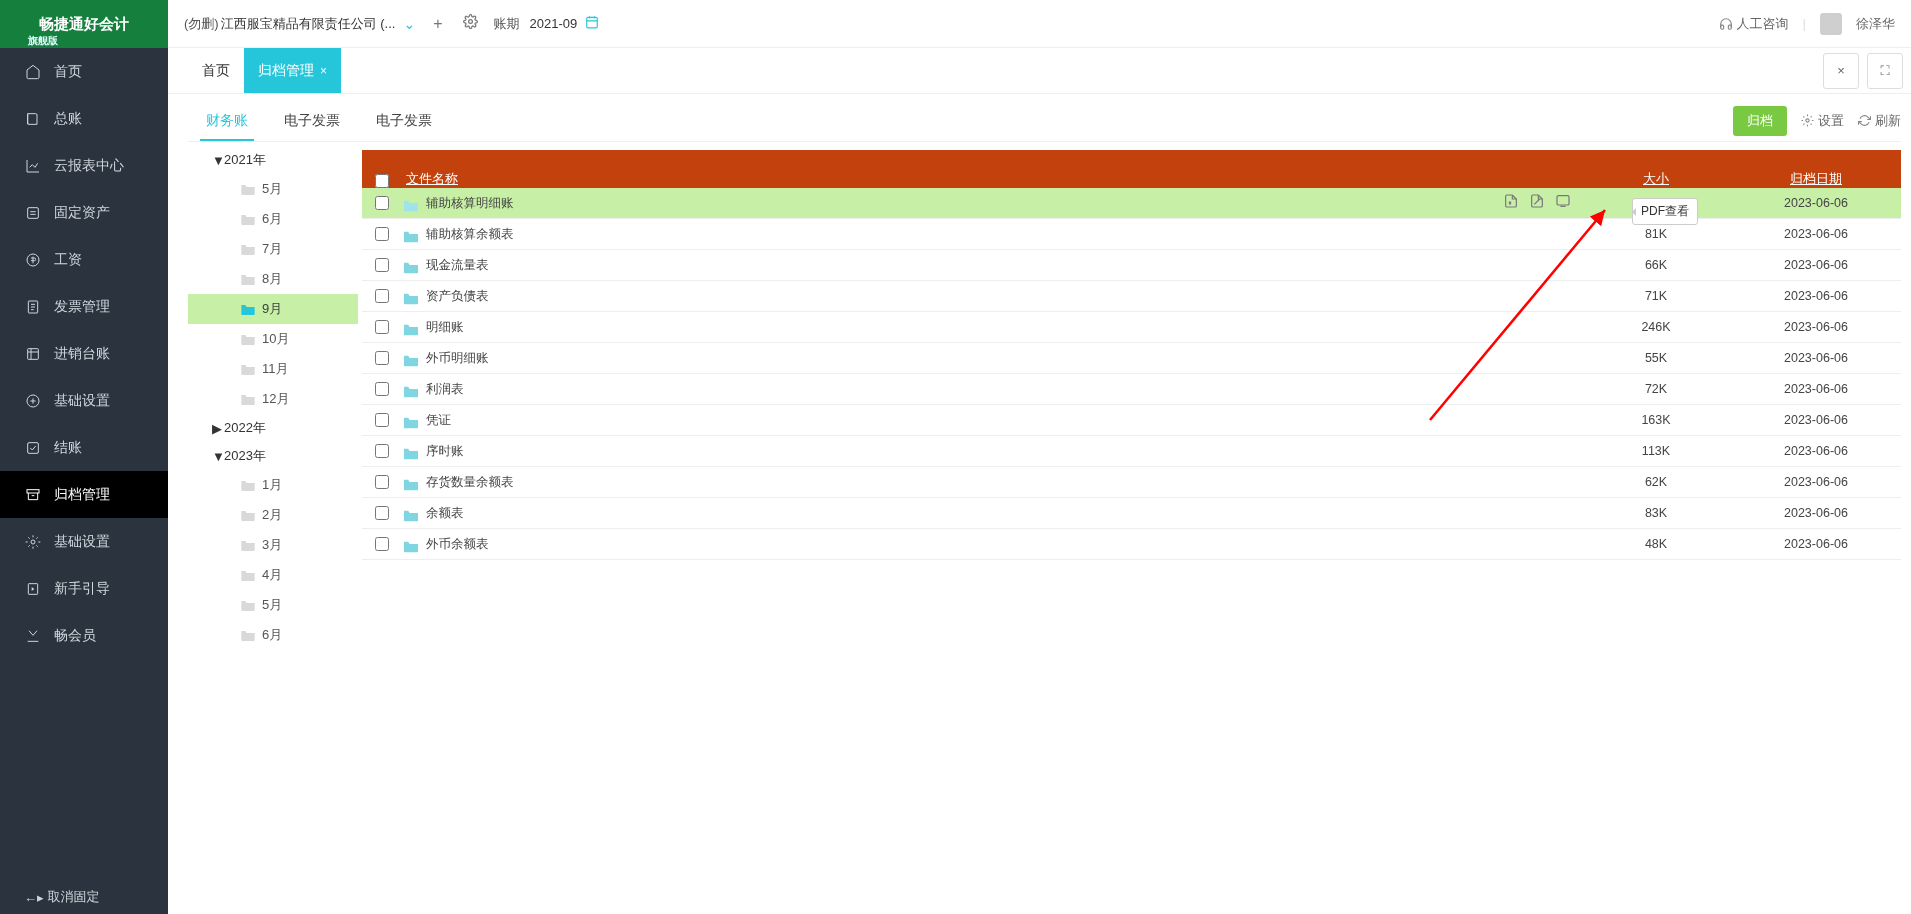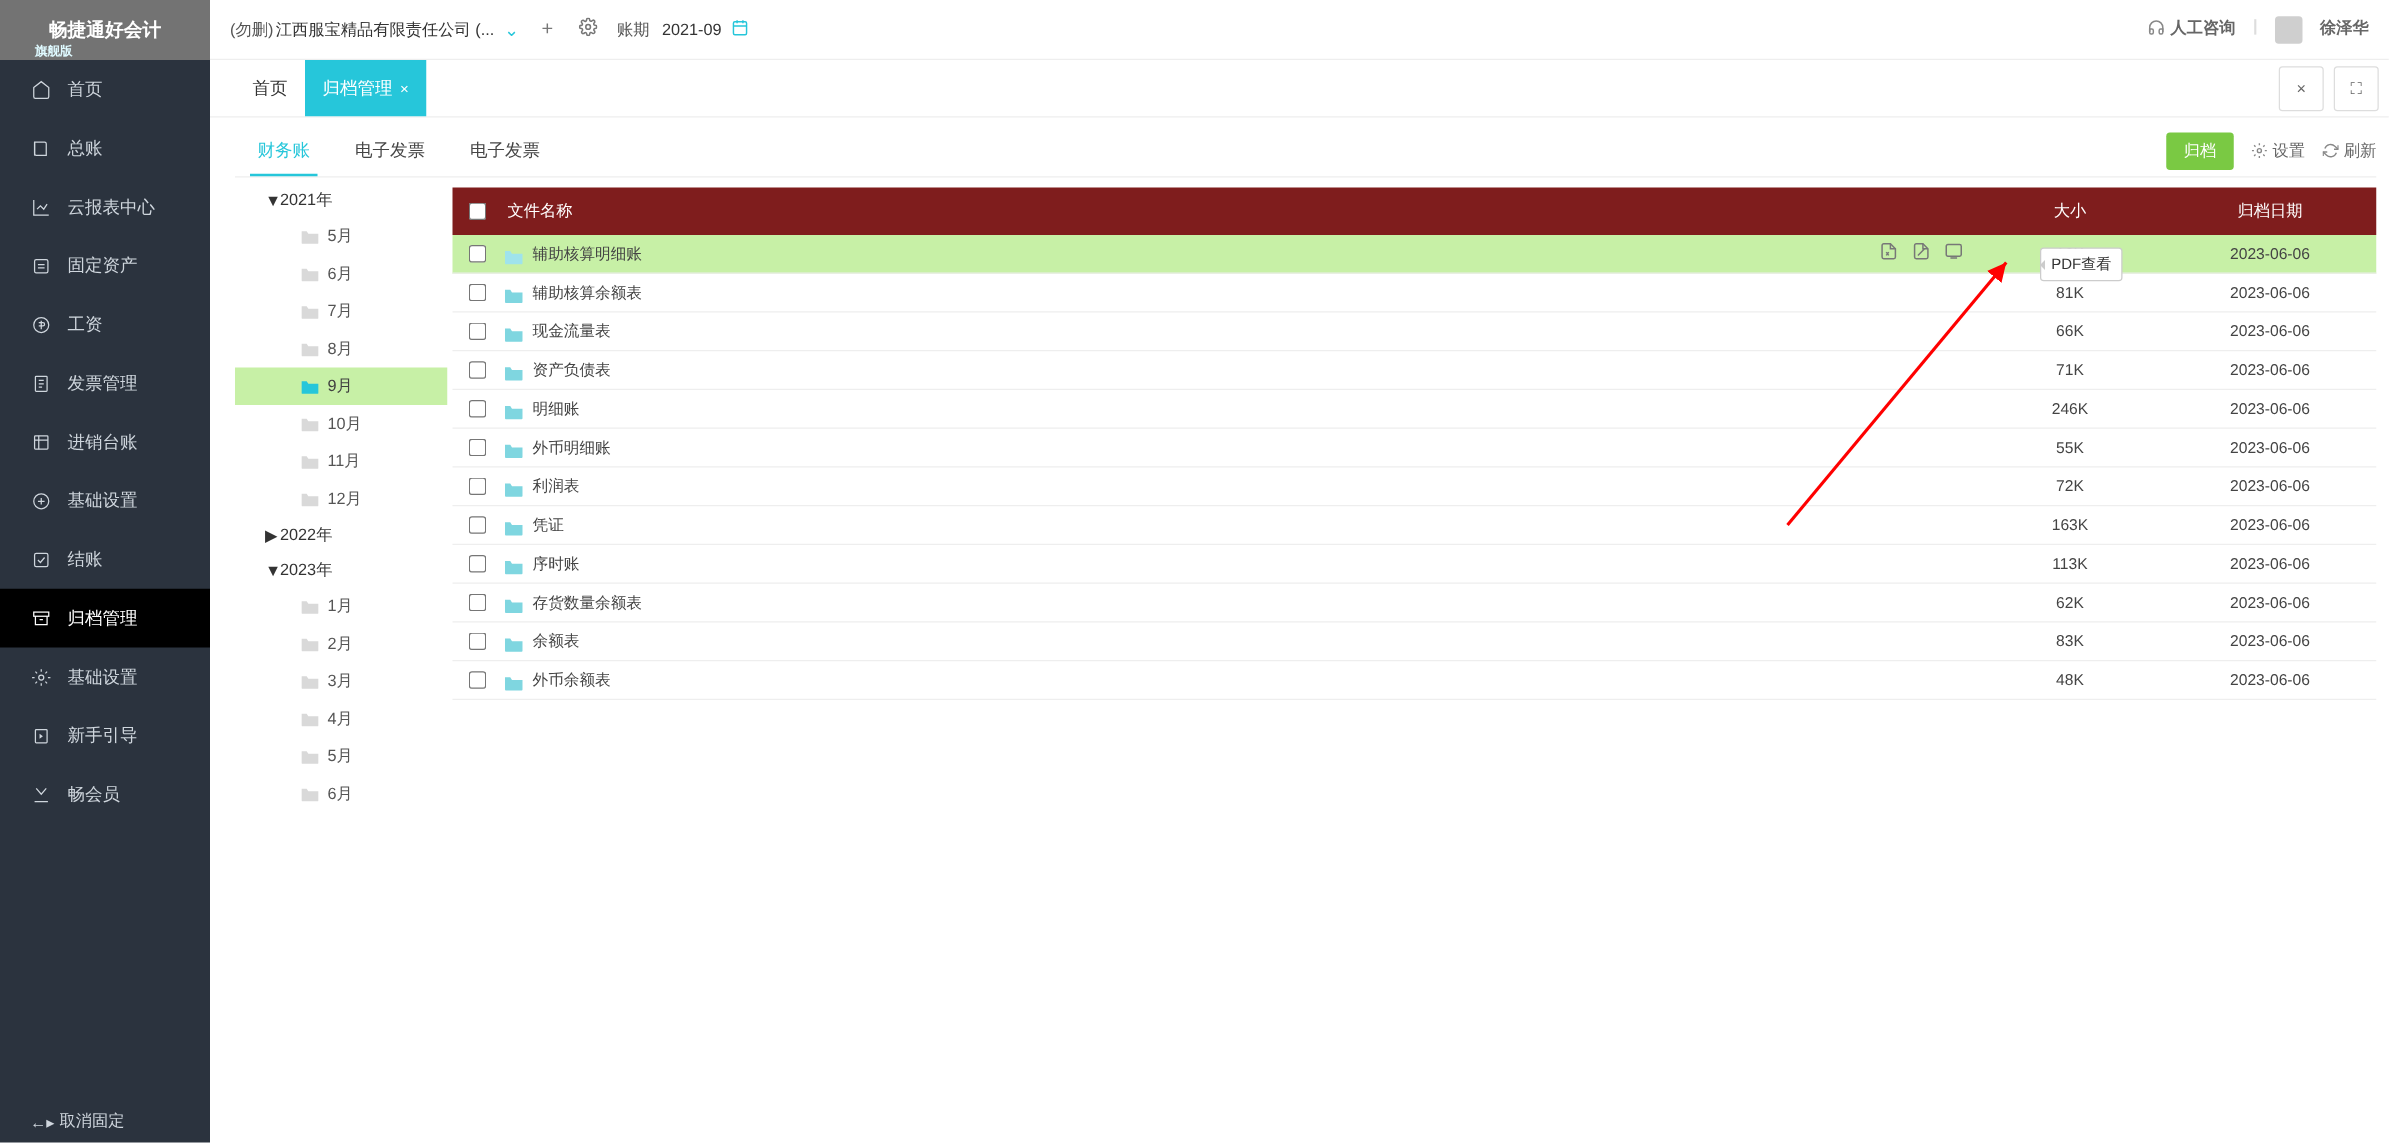--- a/index.html
+++ b/index.html
@@ -1,38 +1,38 @@
 <!DOCTYPE html>
 <html><head>
 <meta charset="utf-8">
 <style>
 * { margin:0; padding:0; box-sizing:border-box; font-family:"Microsoft YaHei","PingFang SC",sans-serif; }
 body { width:1911px; height:914px; background:#fff; color:#333; font-size:13px; overflow:hidden; }
 
 
 .sidebar { position:absolute; left:0; top:0; width:168px; height:914px; background:#2b333e; color:#fff; }
-.logo { height:48px; background:#737373; display:flex; align-items:center; justify-content:center; color:#fff; font-size:15px; font-weight:bold; }
+.logo { height:48px; background:#15803d; display:flex; align-items:center; justify-content:center; color:#fff; font-size:15px; font-weight:bold; }
 .logo .sub { font-size:10px; color:#dffaff; position:absolute; top:34px; left:28px; }
 .nav-item { height:47px; display:flex; align-items:center; padding-left:24px; color:#cfd6dd; cursor:pointer; font-size:14px; }
 .nav-item.active { background:#000; color:#fff; }
 .nav-item .ic { width:18px; height:18px; margin-right:12px; display:inline-flex; align-items:center; justify-content:center; }
 .nav-item .ic svg { width:16px; height:16px; stroke:#cfd6dd; fill:none; stroke-width:1.5; }
 .nav-item.active .ic svg { stroke:#fff; }
 .pin { position:absolute; bottom:8px; left:24px; color:#cfd6dd; font-size:13px; display:flex; align-items:center; }
 .pin .arrow { font-size:13px; margin-right:4px; }
 
 
 .topbar { position:absolute; left:168px; top:0; right:0; height:48px; display:flex; align-items:center; padding:12px 16px; color:#444; border-bottom:1px solid #eee; }
 .topbar .company { color:#333; font-size:13px; }
 .topbar .chev { color:#26c6da; margin:0 8px; font-size:14px; }
 .topbar .plus, .topbar .gear { color:#777; margin:0 10px; font-size:16px; cursor:pointer; }
 .topbar .period-lbl { margin-left:6px; color:#555; }
 .topbar .period-val { margin-left:10px; color:#333; }
 .topbar .cal { color:#26c6da; margin-left:8px; }
-.topbar .right { margin-left:auto; display:flex; align-items:flex-start; gap:14px; color:#666;font-weight:bold; }
+.topbar .right { margin-left:auto; display:flex; align-items:center; gap:14px; color:#666; }
 .avatar { width:22px; height:22px; border-radius:3px; background:#cfcfcf; display:inline-block; }
 
 
 .tabs { position:absolute; left:168px; top:48px; right:0; height:46px; display:flex; align-items:center; padding-left:20px; border-bottom:1px solid #eee; }
 .tab { padding:0 14px; height:100%; display:flex; align-items:center; color:#333; cursor:pointer; font-size:14px; }
 .tab.active { background:#26c6da; color:#fff; }
 .tab .x { margin-left:6px; font-size:12px; }
 .tab-ctrl { margin-left:auto; display:flex; }
 .tab-btn { width:36px; height:36px; border:1px solid #ddd; border-radius:3px; margin-right:8px; display:flex; align-items:center; justify-content:center; color:#666; cursor:pointer; }
 
@@ -50,21 +50,21 @@
 .year { padding:4px 8px 4px 24px; cursor:pointer; display:flex; align-items:center; height:28px; }
 .year .caret { width:12px; display:inline-block; }
 .month { padding:2px 8px 2px 52px; height:30px; display:flex; align-items:center; color:#555; cursor:pointer; }
 .month .fic { width:16px; height:14px; margin-right:6px; display:inline-block; }
 .month .fic svg { width:16px; height:14px; }
 .month.selected { background:#c7f0a6; color:#404040; }
 .month.selected .fic svg path { fill:#26c6da; }
 
 
 .tbl { position:absolute; left:362px; top:150px; right:10px; }
-.thead { height:38px; background:#7f1d1d; color:#fff; display:flex; align-items:center; }
+.thead { height:38px; background:#c2410c; color:#fff; display:flex; align-items:flex-end;text-decoration:underline; }
 .th-chk { width:40px; display:flex; justify-content:center; }
 .th-name { flex:1; padding-left:4px; }
 .th-size { width:150px; text-align:center; }
 .th-date { width:170px; text-align:center; }
 .row { height:31px; display:flex; align-items:center; border-bottom:1px solid #eee; font-size:12.5px; color:#444; }
 .row.selected { background:#c7f0a6; }
 .row .chk { width:40px; display:flex; justify-content:center; }
 .row .fname { flex:1; display:flex; align-items:flex-end; }
 .row .fname .fic { width:18px; height:14px; margin-right:6px; }
 .row .fname .fic svg { width:18px; height:14px; }

